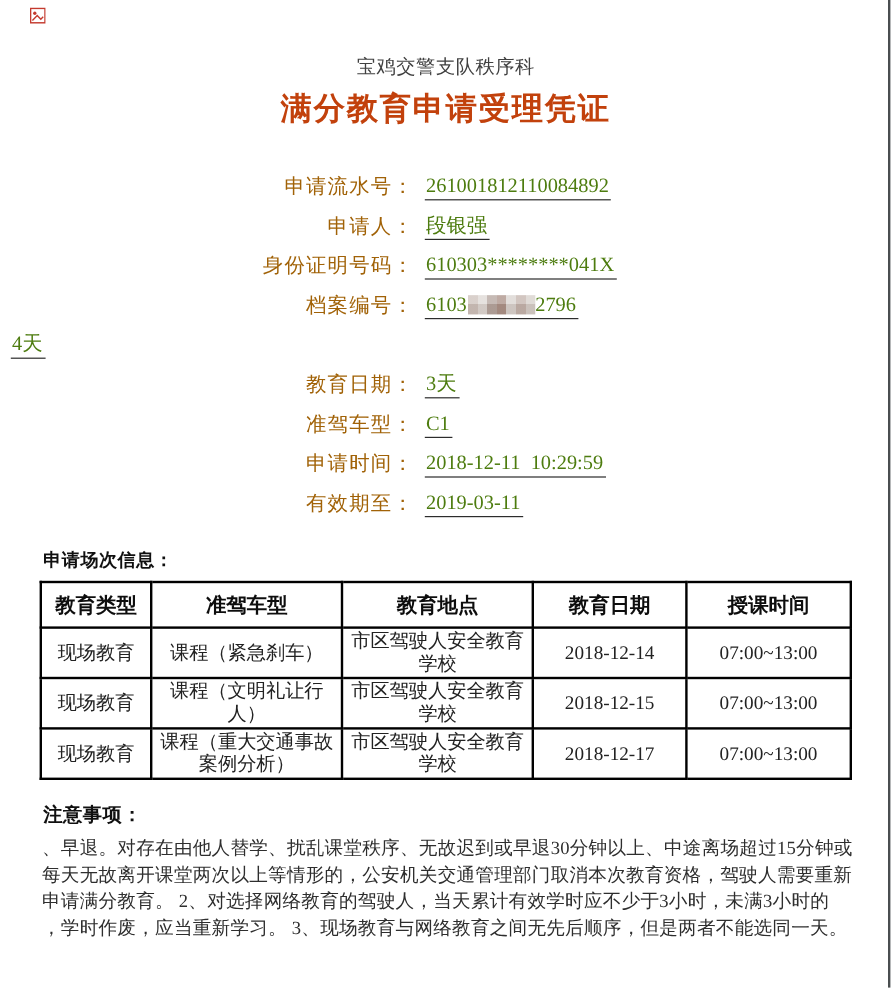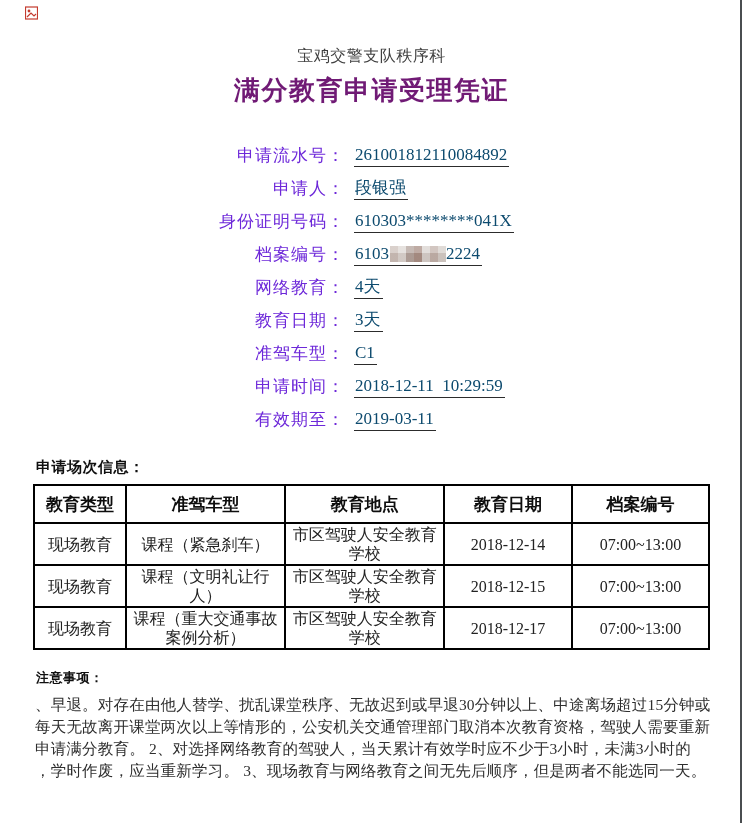--- a/index.html
+++ b/index.html
@@ -25,43 +25,43 @@
     text-align:center;
     font-size:16px;
     color:#404040;
     letter-spacing:0.5px;
   }
   .doc-title{
     margin-top:6px;
     text-align:center;
     font-size:26px;
     font-weight:bold;
-    color:#701a75;
+    color:#c2410c;
     letter-spacing:1.5px;
     font-family:"Liberation Sans","DejaVu Sans",sans-serif;
   }
   .fields{margin-top:26px;}
   .field-row{
     display:flex;
     align-items:flex-end;
     height:33px;
     font-size:17px;
   }
   .field-label{
     width:345px;
     text-align:right;
-    color:#6d28d9;
+    color:#a16207;
     flex:none;
     letter-spacing:1px;
   }
   .field-value{
     margin-left:9px;
     border-bottom:1.4px solid #2c2c2c;
     padding:0 2px 1px 1px;
-    color:#0c4a6e;
+    color:#4d7c0f;
     white-space:pre-wrap;
     line-height:20px;
   }
   .mosaic{
     display:inline-block;
     width:56px;height:16px;
     vertical-align:-3px;
     margin:0 0 0 1px;
     background-image:
       linear-gradient(180deg, rgba(255,255,255,0.25) 0 7px, rgba(120,95,85,0.12) 7px 16px),
@@ -104,21 +104,21 @@
     line-height:19px;
     color:#222;
   }
   .col-type{width:88px;}
   .col-course{width:152px;}
   .col-place{width:152px;}
   .col-date{width:122px;}
   .col-time{width:131px;}
   .notes-heading{
     margin:19px 0 0 36px;
-    font-size:13px;
+    font-size:16px;
     font-weight:bold;
     color:#101010;
     font-family:"Liberation Sans","DejaVu Sans",sans-serif;
     letter-spacing:0.5px;
   }
   .notes-body{
     margin:7px 30px 0 35px;
     font-size:15.5px;
     color:#2e2e2e;
   }
@@ -154,24 +154,23 @@
     <div class="field-row">
       <span class="field-label">申请人：</span>
       <span class="field-value">段银强</span>
     </div>
     <div class="field-row">
       <span class="field-label">身份证明号码：</span>
       <span class="field-value">610303********041X</span>
     </div>
     <div class="field-row">
       <span class="field-label">档案编号：</span>
-      <span class="field-value"><span>6103</span><span class="mosaic"></span><span>2224</span></span>
-    </div>
-    <div class="field-row">
-      <span class="field-label">网络教育：</span>
+      <span class="field-value"><span>6103</span><span class="mosaic"></span><span>2796</span></span>
+    </div>
+    <div class="field-row">
       <span class="field-value">4天</span>
     </div>
     <div class="field-row">
       <span class="field-label">教育日期：</span>
       <span class="field-value">3天</span>
     </div>
     <div class="field-row">
       <span class="field-label">准驾车型：</span>
       <span class="field-value">C1</span>
     </div>
@@ -194,21 +193,21 @@
         <col class="col-place">
         <col class="col-date">
         <col class="col-time">
     </colgroup>
     <thead>
       <tr>
         <th>教育类型</th>
         <th>准驾车型</th>
         <th>教育地点</th>
         <th>教育日期</th>
-        <th>档案编号</th>
+        <th>授课时间</th>
       </tr>
     </thead>
     <tbody>
       <tr>
         <td>现场教育</td>
         <td>课程（紧急刹车）</td>
         <td>市区驾驶人安全教育学校</td>
         <td>2018-12-14</td>
         <td>07:00~13:00</td>
       </tr>

